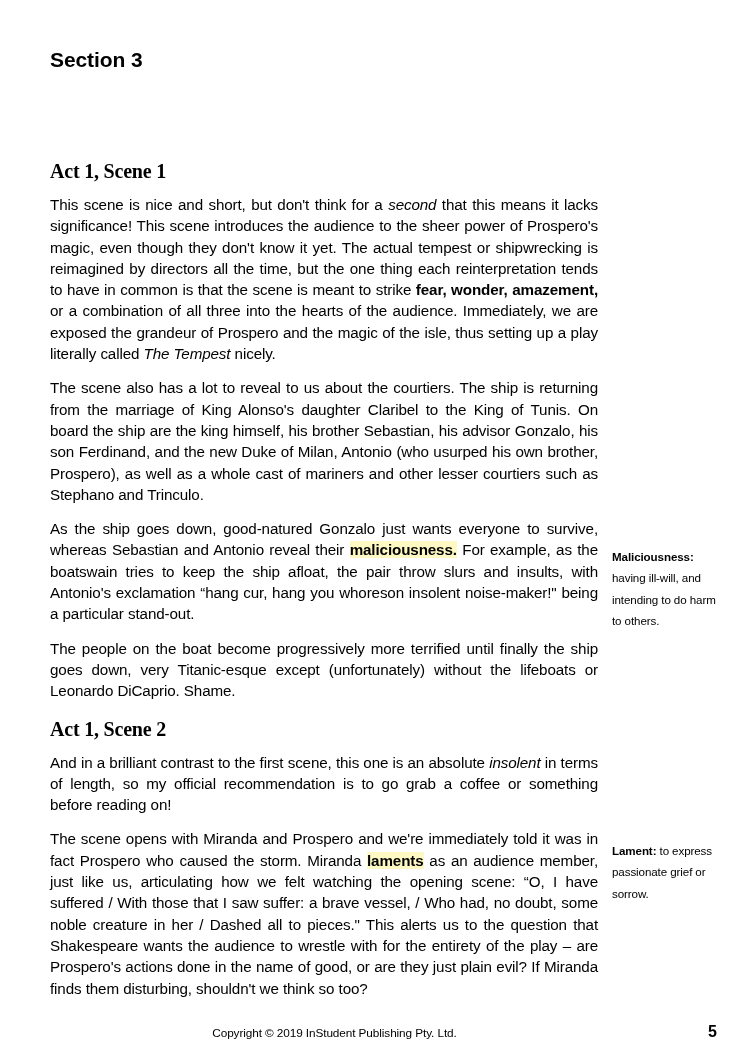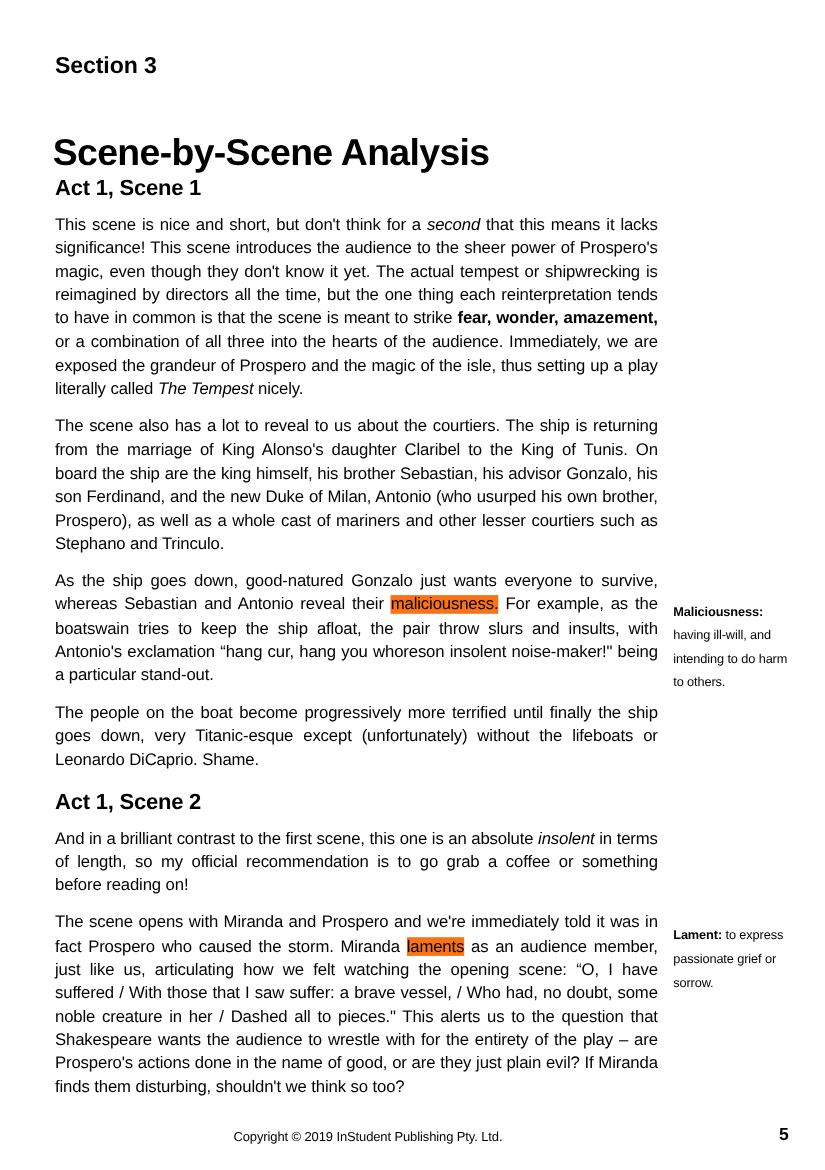--- a/index.html
+++ b/index.html
@@ -53,41 +53,42 @@
     top: 160px;
     width: 548px;
   }
 
   h3.scene-heading {
     font-size: 20px;
     font-weight: bold;
     margin: 0 0 11px 0;
     letter-spacing: -0.2px;
     line-height: 1.15;
+    font-family: Liberation Serif, serif;
   }
   h3.scene-heading.second {
     margin-top: 16px;
   }
 
   p.body-text {
     font-size: 15.2px;
     line-height: 21.3px;
     margin: 0 0 13px 0;
     text-align: justify;
     text-justify: inter-word;
     letter-spacing: -0.12px;
     word-spacing: 0.1px;
   }
   p.body-text.last {
     margin-bottom: 16px;
   }
 
   .term {
-    font-weight: normal;
-    background: #f97316;
+    font-weight: bold;
+    background: #fef9c3;
   }
   .it { font-style: italic; }
 
   
   .margin-note {
     position: absolute;
     width: 115px;
     font-size: 11.6px;
     line-height: 21.3px;
     letter-spacing: -0.1px;
@@ -123,21 +124,20 @@
     font-weight: bold;
   }
 </style>
 </head>
 <body>
 
 <div class="page">
 
   <div class="section-label">Section 3</div>
 
-  <h1 class="page-title">Scene-by-Scene Analysis</h1>
 
   <div class="content">
 
     <h3 class="scene-heading">Act 1, Scene 1</h3>
 
     <p class="body-text">This scene is nice and short, but don't think for a <span class="it">second</span> that this means it lacks significance! This scene introduces the audience to the sheer power of Prospero's magic, even though they don't know it yet.  The actual tempest or shipwrecking is reimagined by directors all the time, but the one thing each reinterpretation tends to have in common is that the scene is meant to strike <span style="font-weight: bold;">fear, wonder, amazement,</span> or a combination of all three into the hearts of the audience.  Immediately, we are exposed the grandeur of Prospero and the magic of the isle, thus setting up a play literally called <span class="it">The Tempest</span> nicely.</p>
     <p class="body-text">The scene also has a lot to reveal to us about the courtiers.  The ship is returning from the marriage of King Alonso's daughter Claribel to the King of Tunis.  On board the ship are the king himself, his brother Sebastian, his advisor Gonzalo, his son Ferdinand, and the new Duke of Milan, Antonio (who usurped his own brother, Prospero), as well as a whole cast of mariners and other lesser courtiers such as Stephano and Trinculo.</p>
     <p class="body-text">As the ship goes down, good-natured Gonzalo just wants everyone to survive, whereas Sebastian and Antonio reveal their <span class="term">maliciousness.</span> For example, as the boatswain tries to keep the ship afloat, the pair throw slurs and insults, with Antonio's exclamation “hang cur, hang you whoreson insolent noise-maker!" being a particular stand-out.</p>
     <p class="body-text">The people on the boat become progressively more terrified until finally the ship goes down, very Titanic-esque except (unfortunately) without the lifeboats or Leonardo DiCaprio. Shame.</p>
 

